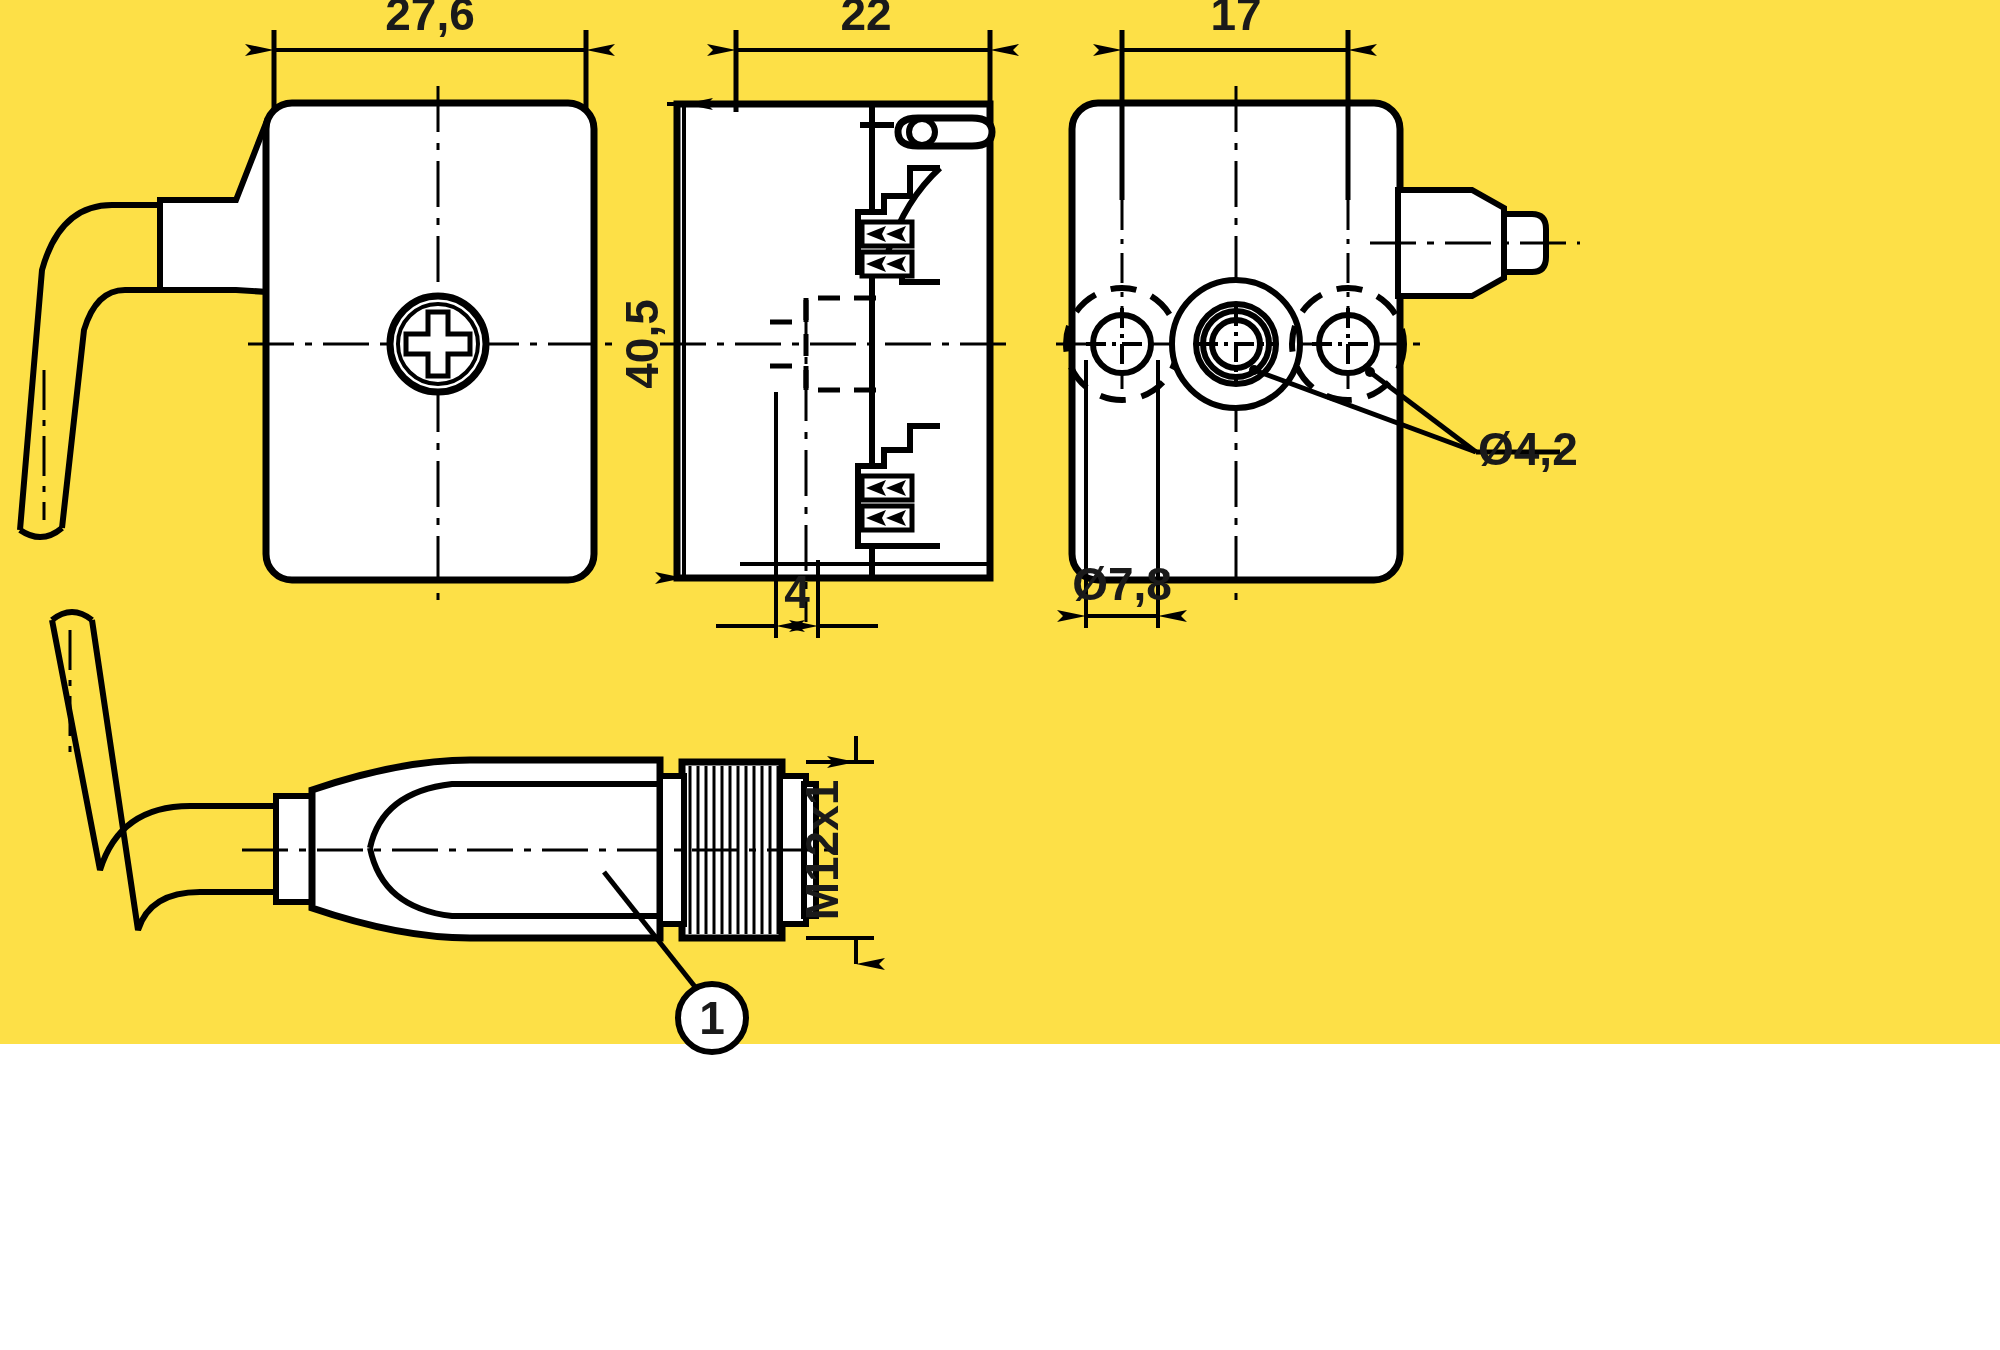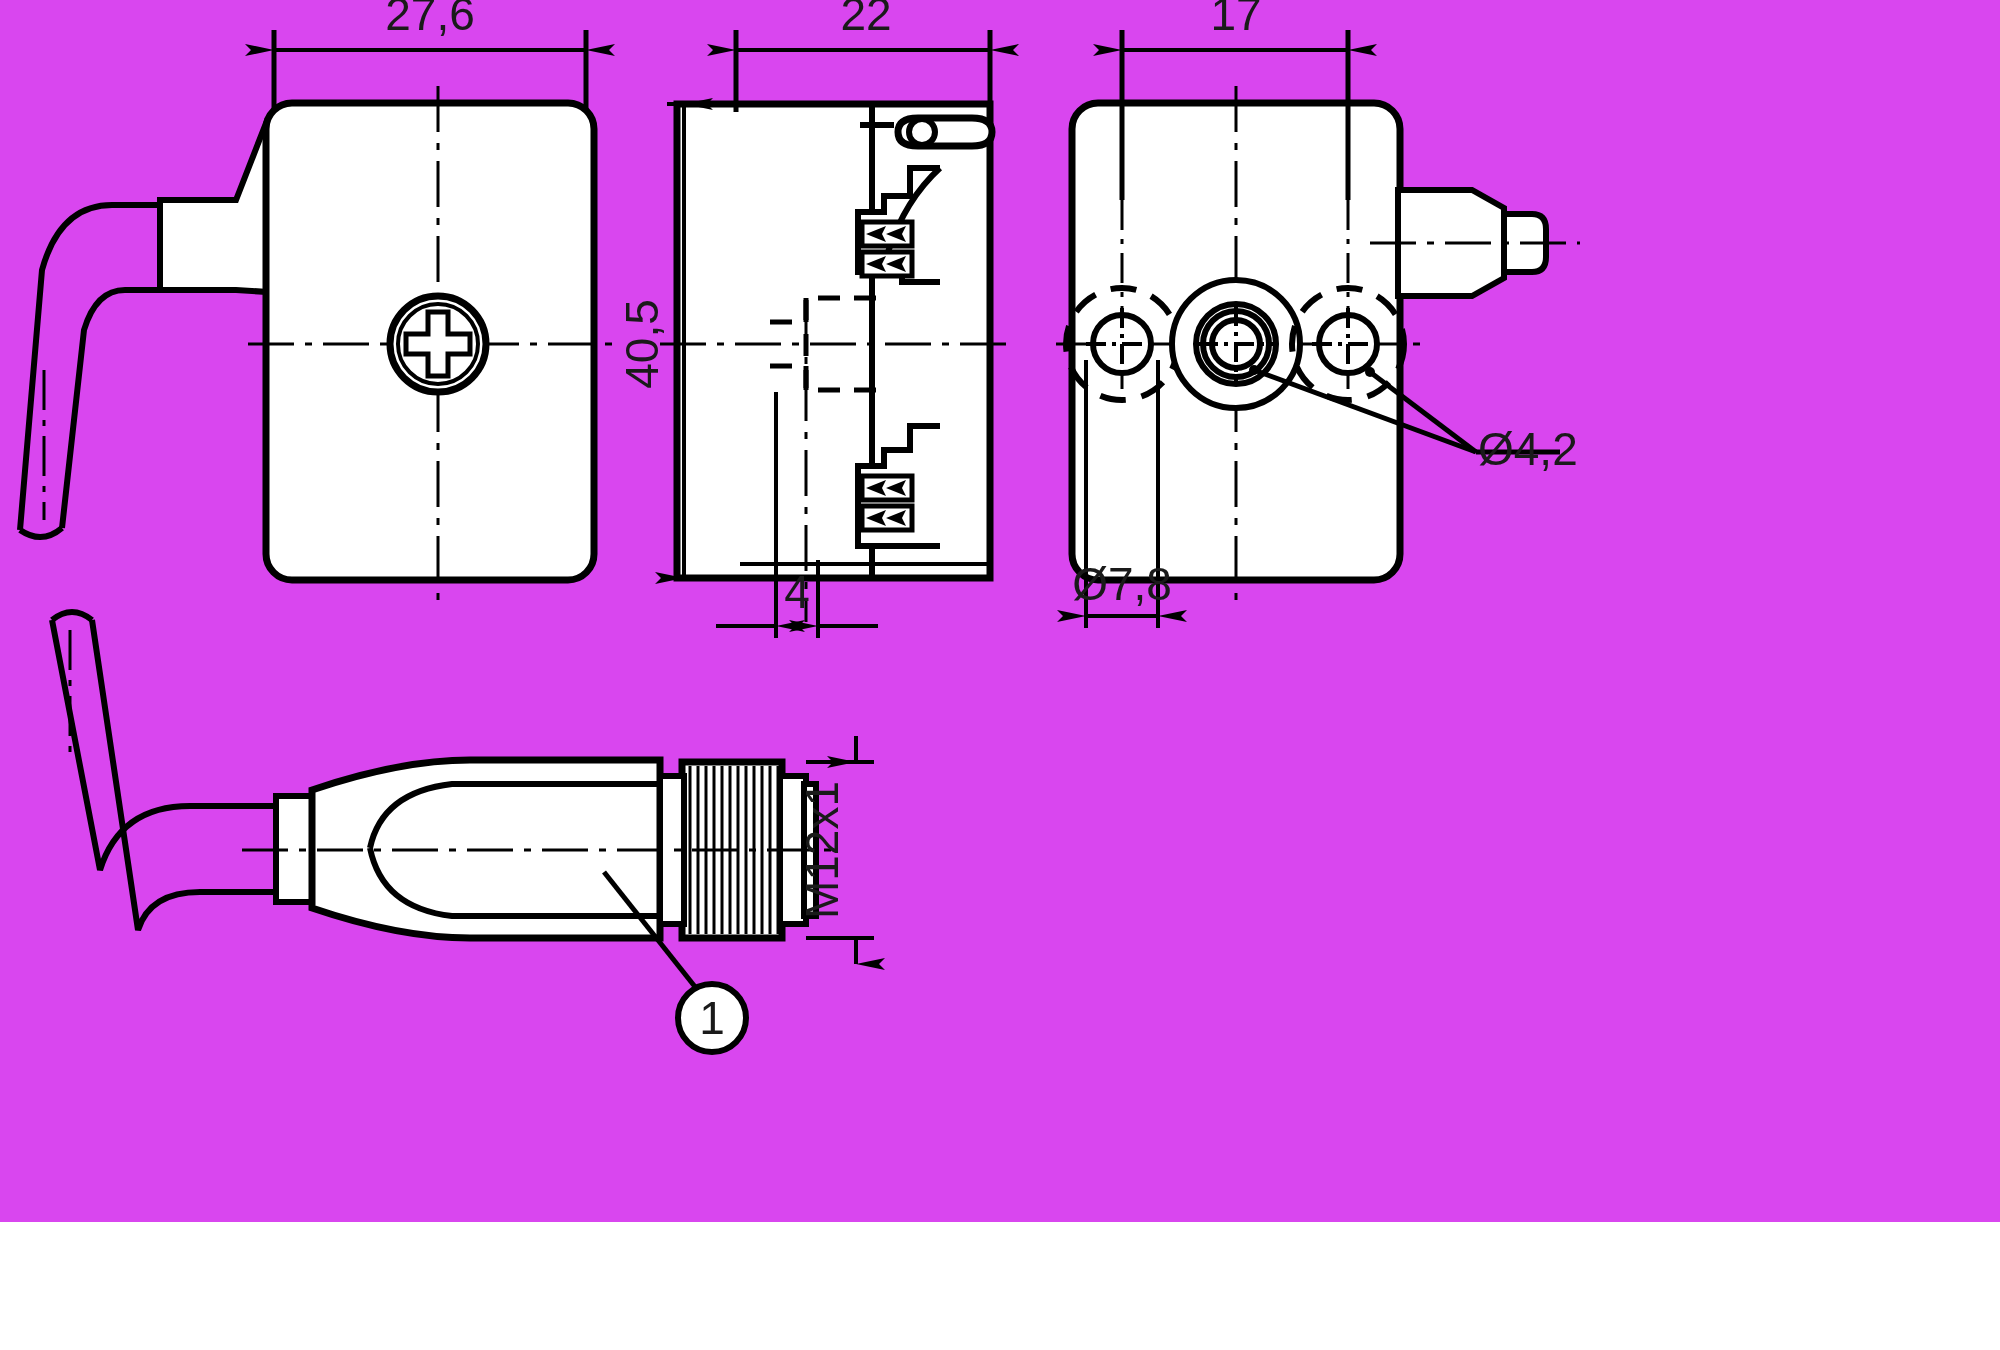--- a/index.html
+++ b/index.html
@@ -1,18 +1,18 @@
 <!DOCTYPE html>
 <html><head>
 <meta charset="utf-8">
 <style>
   html,body{margin:0;padding:0;background:#ffffff;}
   body{width:2000px;height:1350px;overflow:hidden;
        font-family:"Liberation Sans","DejaVu Sans",sans-serif;}
-  #stage{position:relative;width:2000px;height:1222px;background:#d946ef;}
+  #stage{position:relative;width:2000px;height:1044px;background:#fde047;font-weight:bold;}
   svg{display:block;}
   .dimtext{font-family:"Liberation Sans","DejaVu Sans",sans-serif;
            font-size:46px;fill:#1a1a1a;}
 </style>
 </head>
 <body>
 
 <div id="stage">
 
 <svg width="2000" height="1350" viewBox="0 0 2000 1350">

